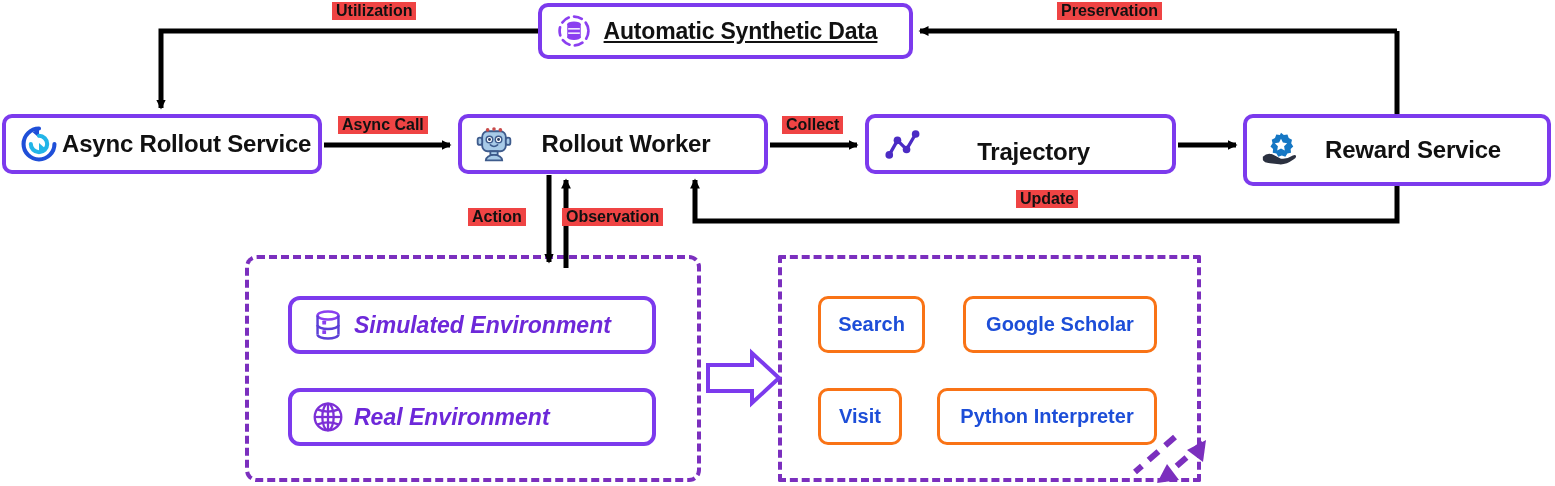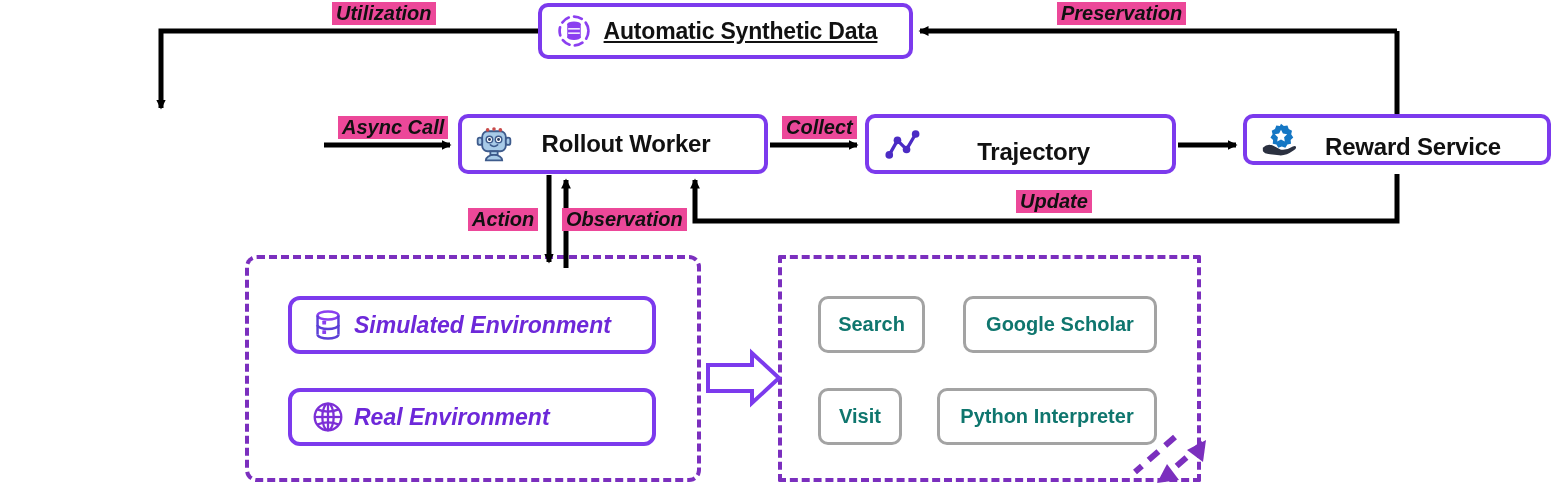--- a/index.html
+++ b/index.html
@@ -22,21 +22,21 @@
   .n-async .lbl{font-size:24px;padding-right:14px;}
 
   .n-worker{left:458px;top:114px;width:310px;height:60px;padding:0 10px;}
   .n-worker .ico{width:44px;}
   .n-worker .lbl{font-size:24px;padding-right:18px;}
 
   .n-traj{left:865px;top:114px;width:311px;height:60px;padding:0 10px;}
   .n-traj .ico{width:46px;}
   .n-traj .lbl{font-size:24px;padding-right:20px;margin-top:16px;}
 
-  .n-reward{left:1243px;top:114px;width:308px;height:51px;padding:0 10px;align-items:flex-end;}
+  .n-reward{left:1243px;top:114px;width:308px;height:72px;padding:0 10px;}
   .n-reward .ico{width:48px;}
   .n-reward .lbl{font-size:24px;padding-right:16px;}
 
   .n-synth{left:538px;top:3px;width:375px;height:56px;padding:0 10px;}
   .n-synth .ico{width:44px;}
   .n-synth .lbl{font-size:23px;padding-right:14px;text-decoration:underline;}
 
   .dashbox{position:absolute;box-sizing:border-box;border:4px dashed #7b2fbe;
            border-radius:12px;background:transparent;}
   .db-env{left:245px;top:255px;width:456px;height:227px;}
@@ -45,30 +45,30 @@
   .envcard{position:absolute;box-sizing:border-box;background:#ffffff;
            border:4px solid #7c3aed;border-radius:12px;
            display:flex;align-items:center;padding:0 10px;}
   .envcard .ico{flex:0 0 auto;width:52px;display:flex;align-items:center;justify-content:center;}
   .envcard .lbl{flex:1 1 auto;text-align:left;font-weight:bold;font-style:italic;
                 font-size:23px;color:#6d28d9;white-space:nowrap;padding-right:24px;}
   .ec-sim{left:288px;top:296px;width:368px;height:58px;}
   .ec-real{left:288px;top:388px;width:368px;height:58px;}
 
   .toolcard{position:absolute;box-sizing:border-box;background:#ffffff;
-            border:3px solid #a3a3a3;border-radius:10px;
+            border:3px solid #f97316;border-radius:10px;
             display:flex;align-items:center;justify-content:center;
-            font-weight:bold;font-size:20px;color:#0f766e;white-space:nowrap;}
+            font-weight:bold;font-size:20px;color:#1d4ed8;white-space:nowrap;}
   .tc-search{left:818px;top:296px;width:107px;height:57px;}
   .tc-scholar{left:963px;top:296px;width:194px;height:57px;align-items:center;}
   .tc-visit{left:818px;top:388px;width:84px;height:57px;}
   .tc-python{left:937px;top:388px;width:220px;height:57px;}
 
-  .edgelabel{position:absolute;font-weight:bold;font-size:20px;color:#111111;
-             white-space:nowrap;background:#ec4899;padding:0 4px;z-index:2;font-style:italic;}
+  .edgelabel{position:absolute;font-weight:bold;font-size:16px;color:#111111;
+             white-space:nowrap;background:#ef4444;padding:0 4px;z-index:2;}
   .el-util{left:332px;top:2px;}
   .el-pres{left:1057px;top:2px;}
   .el-asynccall{left:338px;top:116px;}
   .el-collect{left:782px;top:116px;}
   .el-update{left:1016px;top:190px;}
   .el-action{left:468px;top:208px;}
   .el-obs{left:562px;top:208px;}
 </style>
 </head>
 <body>
@@ -131,20 +131,31 @@
           </g>
           <g stroke="#ffffff" stroke-width="1.6">
             <line x1="13.5" y1="17.6" x2="26.5" y2="17.6"></line>
             <line x1="13.5" y1="22.4" x2="26.5" y2="22.4"></line>
           </g>
         </svg>
       </span>
       <span class="lbl">Automatic Synthetic Data</span>
     </div>
 
+    <div class="node n-async">
+      <span class="ico">
+        <svg width="40" height="40" viewBox="0 0 44 44">
+          <path d="M22,5 A17,17 0 1 0 39,22" fill="none" stroke="#1f4fd8" stroke-width="4.5" stroke-linecap="round"></path>
+          <path d="M22,5 L22,15 L15,9 z" fill="#1f4fd8"></path>
+          <path d="M22,13 A9,9 0 1 1 13,22" fill="none" stroke="#22b5e8" stroke-width="4.5" stroke-linecap="round"></path>
+          <path d="M22,31 L22,21 L29,27 z" fill="#22b5e8"></path>
+        </svg>
+      </span>
+      <span class="lbl">Async Rollout Service</span>
+    </div>
 
     <div class="node n-worker">
       <span class="ico">
         <svg width="40" height="40" viewBox="0 0 44 44">
           <g stroke="#3e5b8c" stroke-width="2" fill="#a8cbe8">
             <rect x="9" y="8" width="26" height="22" rx="6"></rect>
             <rect x="4" y="15" width="5" height="8" rx="2.5"></rect>
             <rect x="35" y="15" width="5" height="8" rx="2.5"></rect>
             <rect x="18" y="30" width="8" height="4"></rect>
             <path d="M13,40 a9,6 0 0 1 18,0 z"></path>

